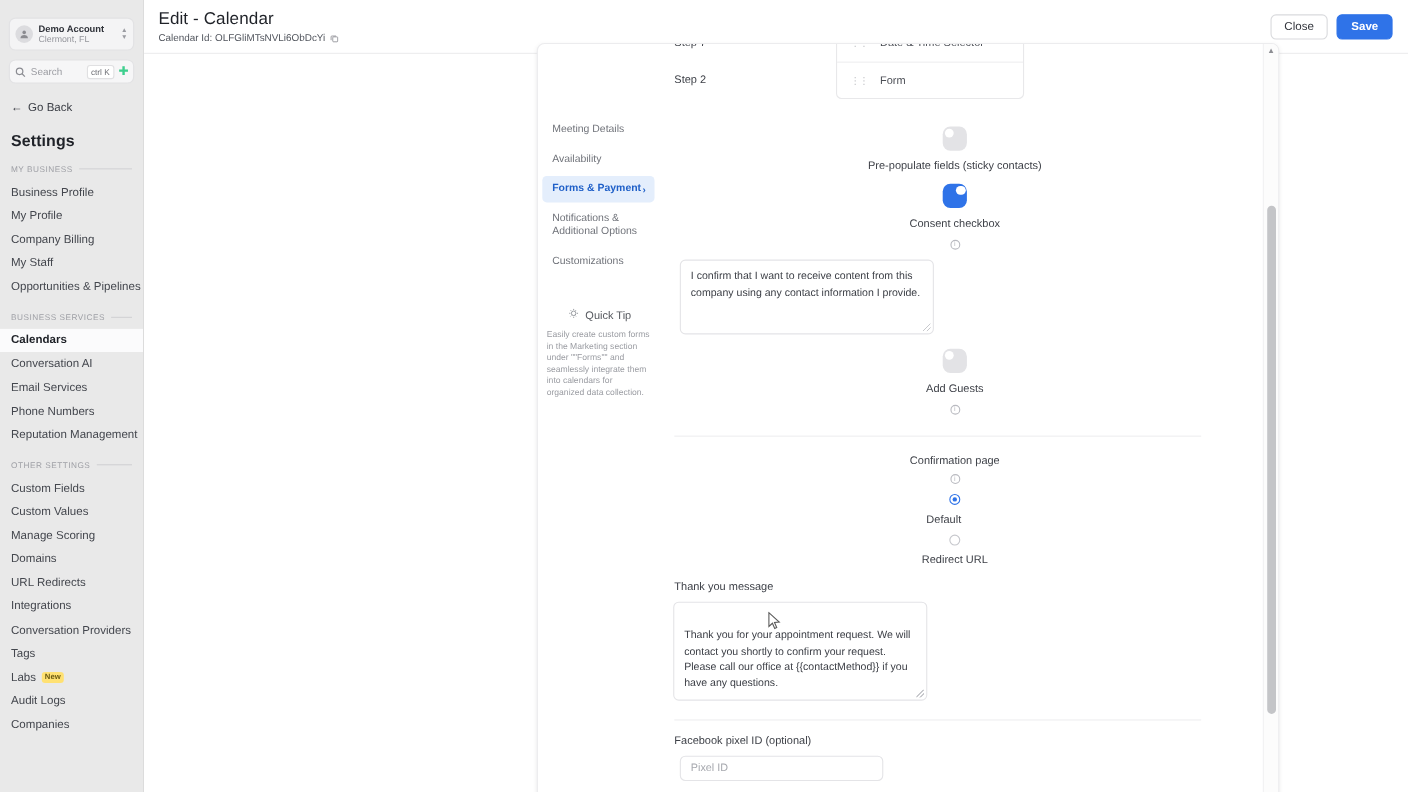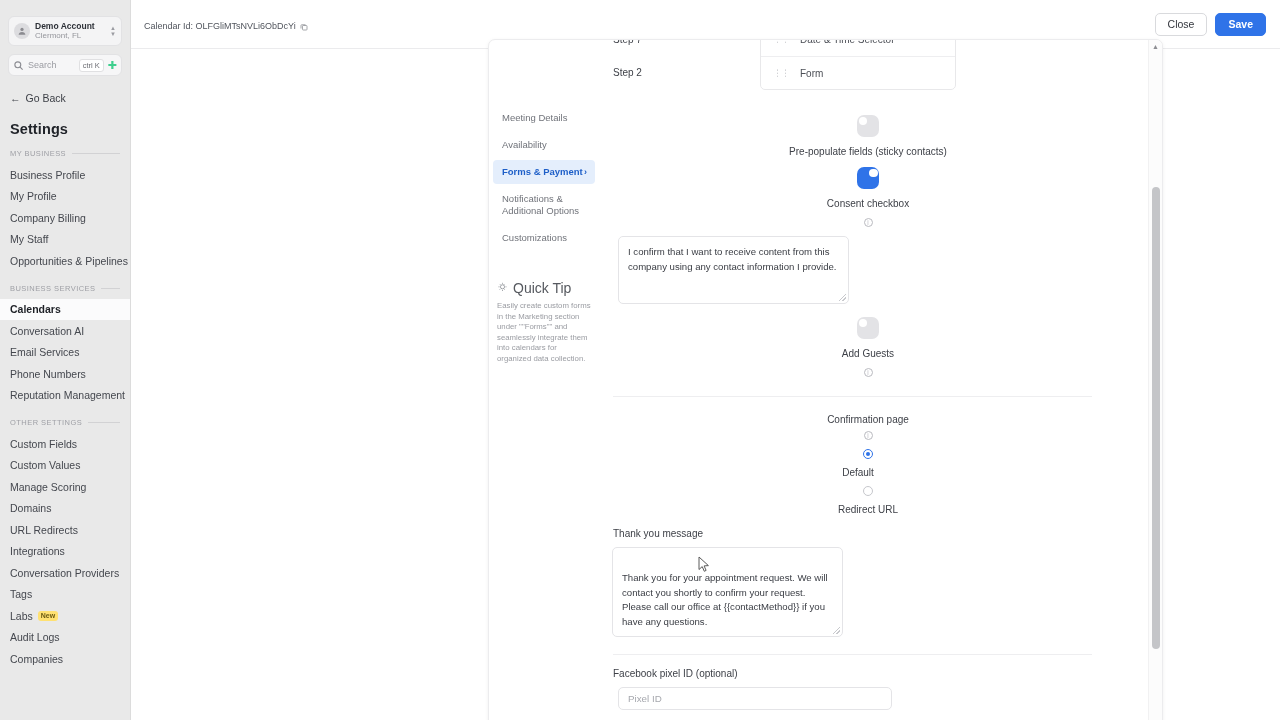--- a/index.html
+++ b/index.html
@@ -111,29 +111,29 @@
   }
   .card-nav { width: 110px; flex: 0 0 110px; padding-top: 66px; }
   .cn-item {
     font-size: 9.5px; color: #70737a; padding: 6px 8px 6px 9px;
     margin: 0 4px 3px 4px; border-radius: 4px; cursor: pointer;
     display: flex; align-items: center; line-height: 12px;
   }
   .cn-item.active { background: #e4eefc; color: #1e5fc8; font-weight: bold; }
   .cn-item .chev { margin-left: auto; font-size: 9px; }
   .tip { margin: 30px 6px 0 8px; }
-  .tip-hd { display: flex; align-items: center; gap: 5px; font-size: 14px; color: #56595f; }
+  .tip-hd { display: flex; align-items: center; gap: 5px; font-size: 10px; color: #56595f; justify-content: center; }
   .tip-body { font-size: 7.8px; color: #9a9ca2; line-height: 10.5px; margin-top: 5px; }
 
   .card-body { flex: 1; position: relative; padding: 0; overflow: hidden; }
   .scroll-area { position: absolute; left: 0; top: 0; right: 14px; bottom: 0; }
   .inner { position: absolute; left: 0; top: -18px; width: 100%; padding: 0 25px 0 0; }
 
   .row { display: flex; align-items: center; flex-direction: column; }
-  .steps-tbl { margin-left: 161px; width: 196px; border: 1px solid #e8e8ea; border-radius: 5px; background: #fff; }
+  .steps-tbl { margin-left: 161px; width: 171px; border: 1px solid #e8e8ea; border-radius: 5px; background: #fff; }
   .step-row { height: 33px; display: flex; align-items: center; padding-left: 12px; font-size: 10px; color: #4c4f56; }
   .step-row + .step-row { border-top: 1px solid #eeeef0; }
   .grip { color: #c2c3c7; font-size: 9px; letter-spacing: -1px; margin-right: 11px; line-height: 9px; }
   .step-label { position: absolute; left: 14px; font-size: 10px; color: #3e4148; }
   .step-line { position: relative; }
 
   .lbl { font-size: 10px; color: #3e4148; }
 
   .tgl { width: 22px; height: 11.5px; border-radius: 7px; position: relative; flex: 0 0 22px; cursor: pointer; }
   .tgl.off { background: #e3e3e6; }
@@ -298,20 +298,21 @@
         <div class="nav-item">
           <span>Companies</span>
         </div>
       </div>
   </div>
 
   <div class="main">
 
     <div class="topbar">
       <div class="ttl-wrap">
+        <div class="ttl">Edit - Calendar</div>
         <div class="sub">
           <span>Calendar Id: OLFGliMTsNVLi6ObDcYi</span>
           <span class="copy-ico">
             <svg viewBox="0 0 16 16" width="8" height="8" fill="none" stroke="currentColor" stroke-width="1.5">
                 <rect x="5" y="5" width="9" height="9" rx="1.4"></rect>
                 <path d="M11 3.5H3.4A1.4 1.4 0 0 0 2 4.9V11"></path>
               </svg>
           </span>
         </div>
       </div>
@@ -420,21 +421,21 @@
 
               <div class="ta" style="margin:8px 0 0 13px; width:231px; height:90px; white-space:pre-line;">
                 <span>Thank you for your appointment request. We will contact you shortly to confirm your request.
 Please call our office at {{contactMethod}} if you have any questions.</span>
                 <span class="grip-br"></span>
               </div>
 
               <div class="hr" style="margin:17px 0 0 14px; width:479px;"></div>
 
               <div class="lbl" style="margin:13px 0 0 14px;">Facebook pixel ID (optional)</div>
-              <div class="inp" style="margin:8px 0 0 19px; width:274px;">
+              <div class="inp" style="margin:8px 0 0 19px; width:185px;">
                 <span>Pixel ID</span>
               </div>
 
               <div class="hr" style="margin:29px 0 0 14px; width:479px;"></div>
 
               <div class="row" style="margin:17px 0 0 14px; gap:9px;">
                 <div class="tgl on">
                     <span class="knob"></span>
                   </div>
                 <span class="lbl">Auto-confirm new calendar meetings</span>

